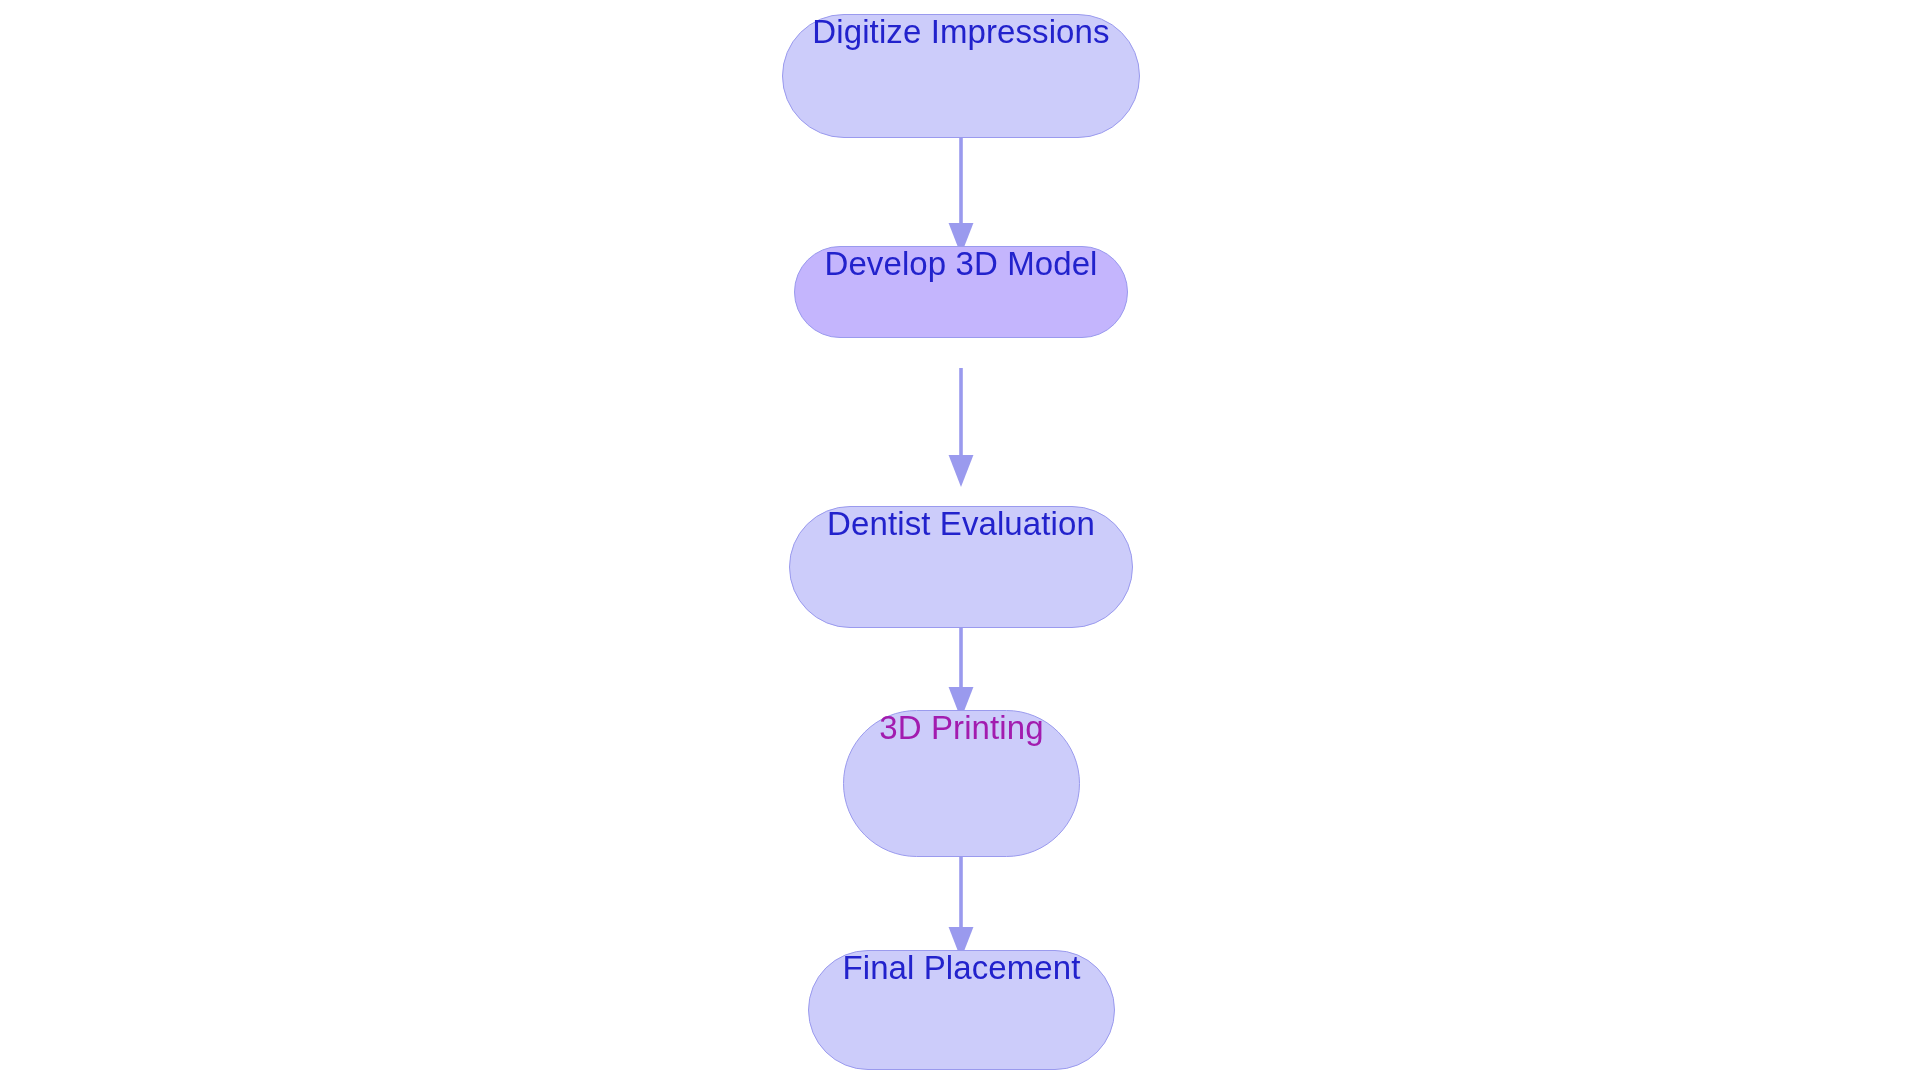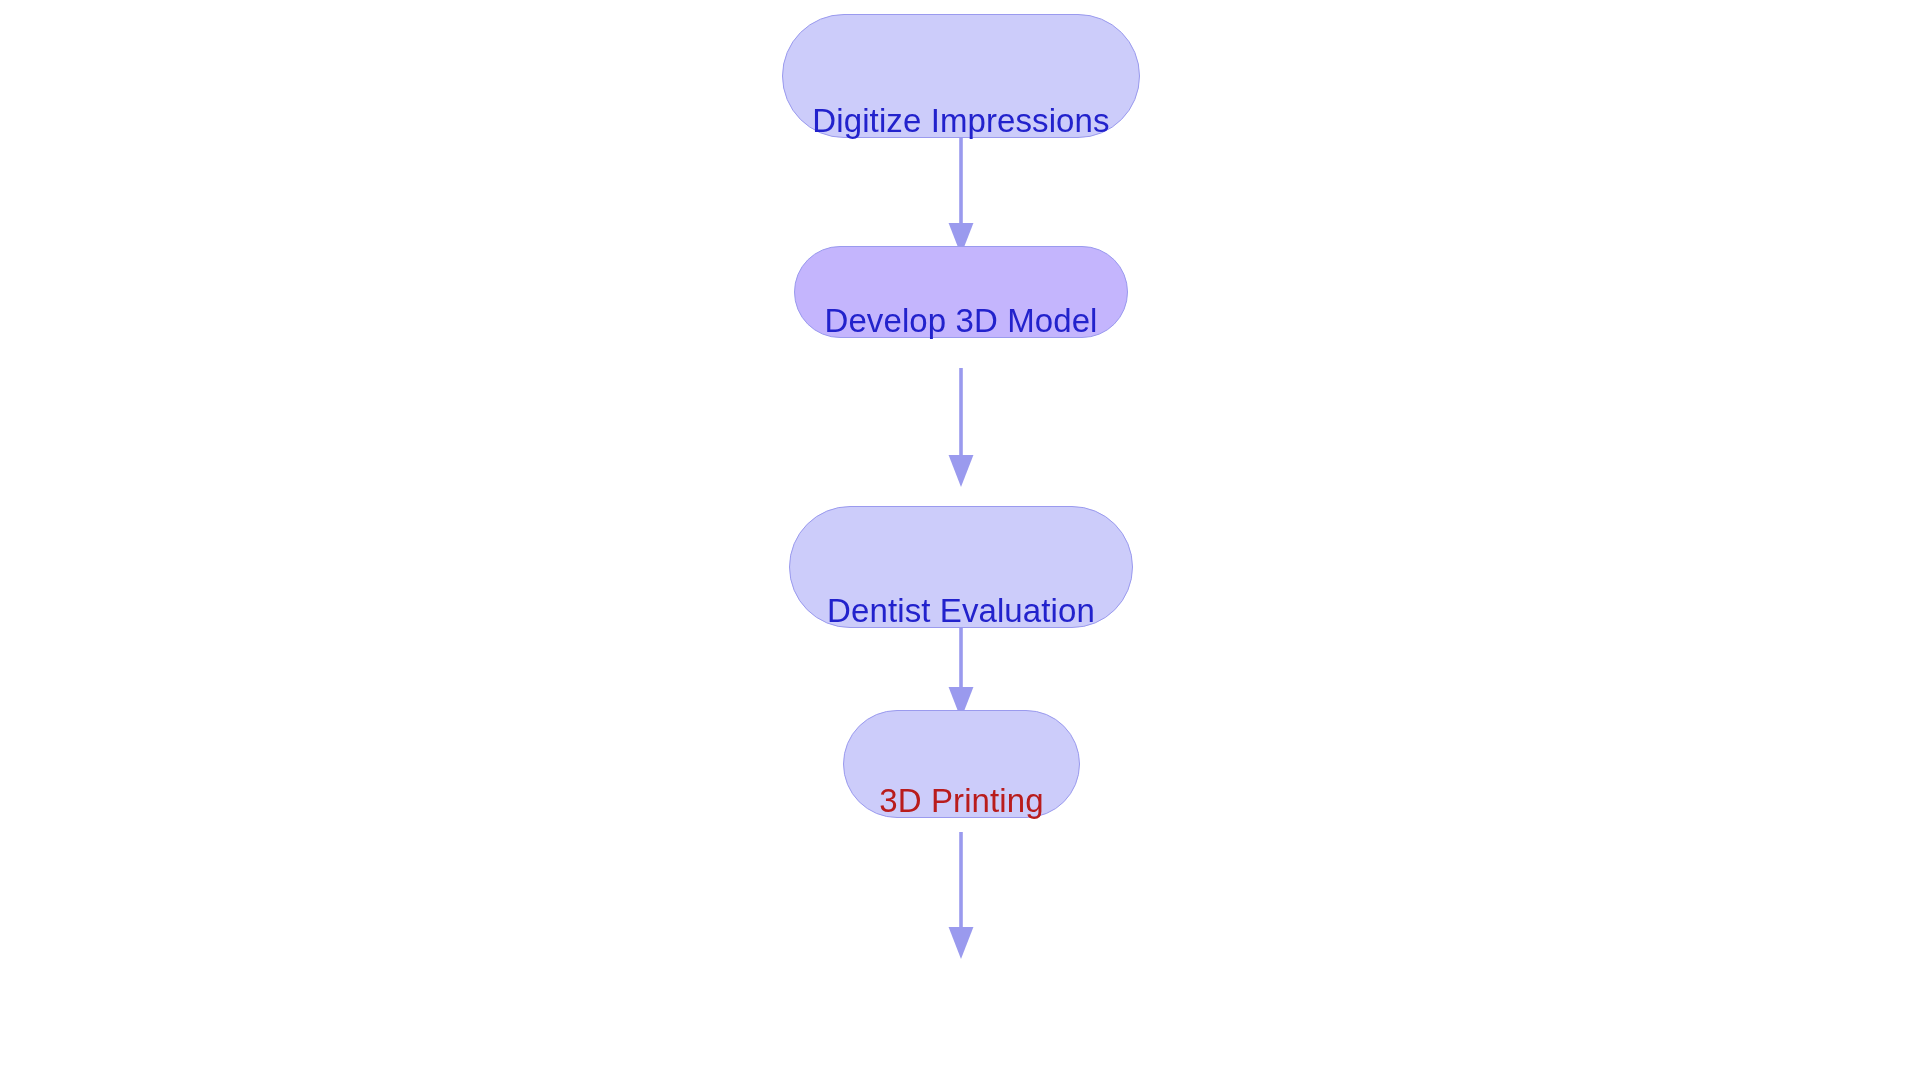--- a/index.html
+++ b/index.html
@@ -34,21 +34,21 @@
     inset: 0;
     width: 100%;
     height: 100%;
     pointer-events: none;
   }
 
   .flow-node {
     position: absolute;
     box-sizing: border-box;
     display: flex;
-    align-items: flex-end;
+    align-items: flex-start;
     justify-content: center;
     background: #ccccfa;
     border: 1.6px solid #9a9aee;
     border-radius: 9999px;
     color: #2222cc;
     font-family: "Liberation Sans", sans-serif;
     font-size: 33px;
     font-weight: 400;
     letter-spacing: 0.1px;
     white-space: nowrap;
@@ -93,19 +93,22 @@
     </div>
 
     <div class="flow-node" id="node-1" style="left: 794px; top: 246px; width: 334px; height: 92px; background: #c4b5fd; border-color: rgb(154, 154, 238); color: rgb(34, 34, 204);">
       <span class="node-label">Develop 3D Model</span>
     </div>
 
     <div class="flow-node" id="node-2" style="left: 789px; top: 478px; width: 344px; height: 122px; background: rgb(204, 204, 250); border-color: rgb(154, 154, 238); color: rgb(34, 34, 204); margin-top: 28px;">
       <span class="node-label">Dentist Evaluation</span>
     </div>
 
-    <div class="flow-node" id="node-3" style="left: 843px; top: 710px; width: 237px; height: 108px; background: rgb(204, 204, 250); border-color: rgb(154, 154, 238); color: #b91c1c;">
+    <div class="flow-node" id="node-3" style="left: 843px; top: 710px; width: 237px; height: 147px; background: rgb(204, 204, 250); border-color: rgb(154, 154, 238); color: #a21caf;">
       <span class="node-label">3D Printing</span>
     </div>
 
+    <div class="flow-node" id="node-4" style="left: 808px; top: 950px; width: 307px; height: 120px; background: rgb(204, 204, 250); border-color: rgb(154, 154, 238); color: rgb(34, 34, 204);">
+      <span class="node-label">Final Placement</span>
+    </div>
 
   </div>
 </div>
 
 </body></html>

